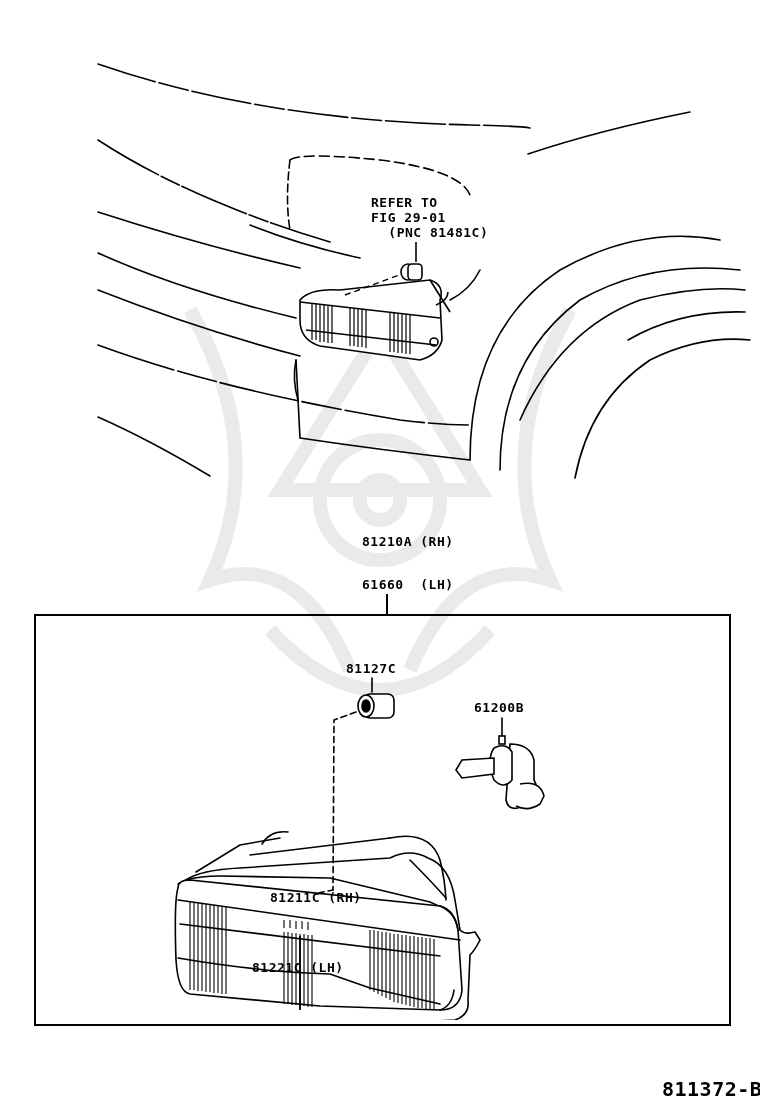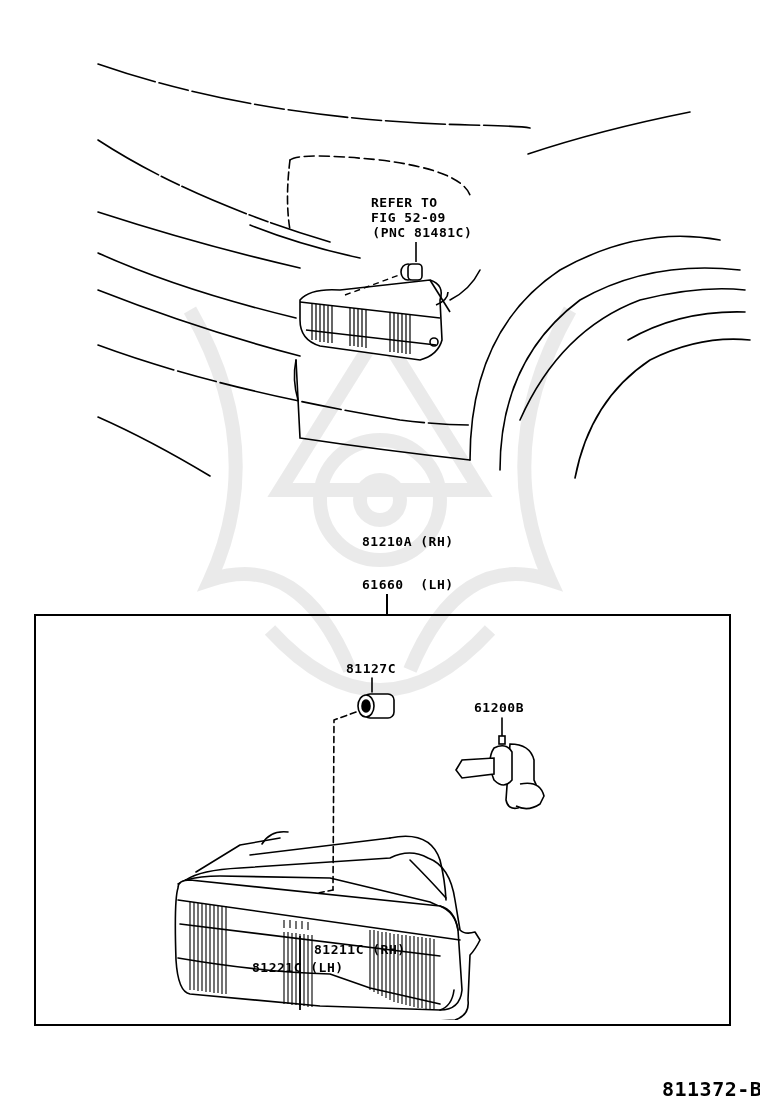--- a/index.html
+++ b/index.html
@@ -67,22 +67,22 @@
 
     <g stroke="#000" fill="#fff" stroke-width="1.6">
       <ellipse cx="408" cy="272" rx="7" ry="8"></ellipse>
       <rect x="408" y="264" width="14" height="16" rx="4"></rect>
     </g>
     <path d="M345 295 L402 274" stroke="#000" stroke-width="1.4" stroke-dasharray="6 4" fill="none"></path>
     <path d="M416 242 V262" stroke="#000" stroke-width="1.6"></path>
   </svg>
 
   <div class="lbl" style="left:371px;top:196px;">REFER TO</div>
-  <div class="lbl" style="left:371px;top:211px;">FIG 52-09</div>
-  <div class="lbl" style="left:364px;top:226px;text-align:right;"> (PNC 81481C)</div>
+  <div class="lbl" style="left:371px;top:211px;">FIG 29-01</div>
+  <div class="lbl" style="left:380px;top:226px;text-align:right;"> (PNC 81481C)</div>
 
   <div class="lbl" style="left:362px;top:535px;">81210A (RH)</div>
   <div class="lbl" style="left:362px;top:578px;">61660  (LH)</div>
   <svg style="position:absolute;left:385px;top:594px" width="4" height="22">
       <line x1="2" y1="0" x2="2" y2="22" stroke="#000" stroke-width="2"></line>
     </svg>
 
   <div class="frame"></div>
 
   <div class="lbl" style="left:346px;top:662px;">81127C</div>
@@ -132,17 +132,17 @@
       <path d="M510 744 Q530 744 534 760 L534 780 Q540 790 532 800 L518 808 Q508 810 506 800 Z"></path>
       <path d="M494 748 Q486 760 494 780 Q504 790 512 780 L512 752 Q506 742 494 748 Z"></path>
       <path d="M456 770 L462 760 L494 758 L494 774 L462 778 Z"></path>
       <rect x="499" y="736" width="6" height="8" fill="#fff"></rect>
       <path d="M520 784 Q540 780 544 796 L540 804 Q528 812 516 806"></path>
     </g>
 
     <line x1="300" y1="1010" x2="300" y2="936" stroke="#000" stroke-width="1.8" transform="translate(0,0)"></line>
   </svg>
 
-  <div class="lbl" style="left:270px;top:943px;margin-left:44px;">81211C (RH)</div>
+  <div class="lbl" style="left:270px;top:891px;">81211C (RH)</div>
   <div class="lbl" style="left:252px;top:961px;">81221C (LH)</div>
 
   <div class="lbl" style="left:662px;top:1083px;font-size:20px;">811372-B</div>
 </div>
 
 </body></html>

